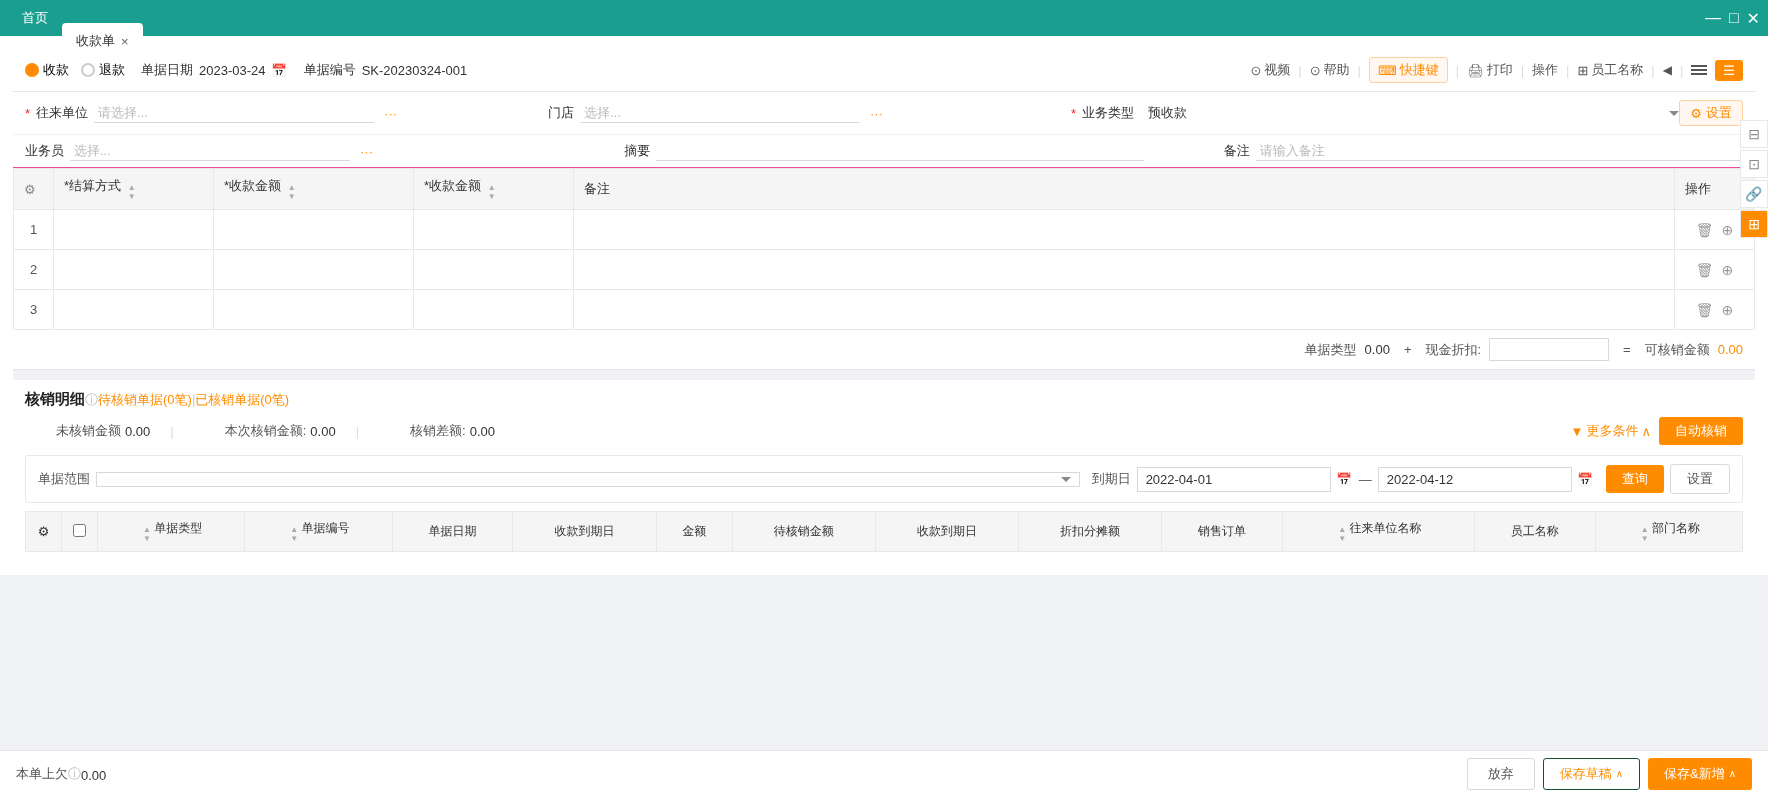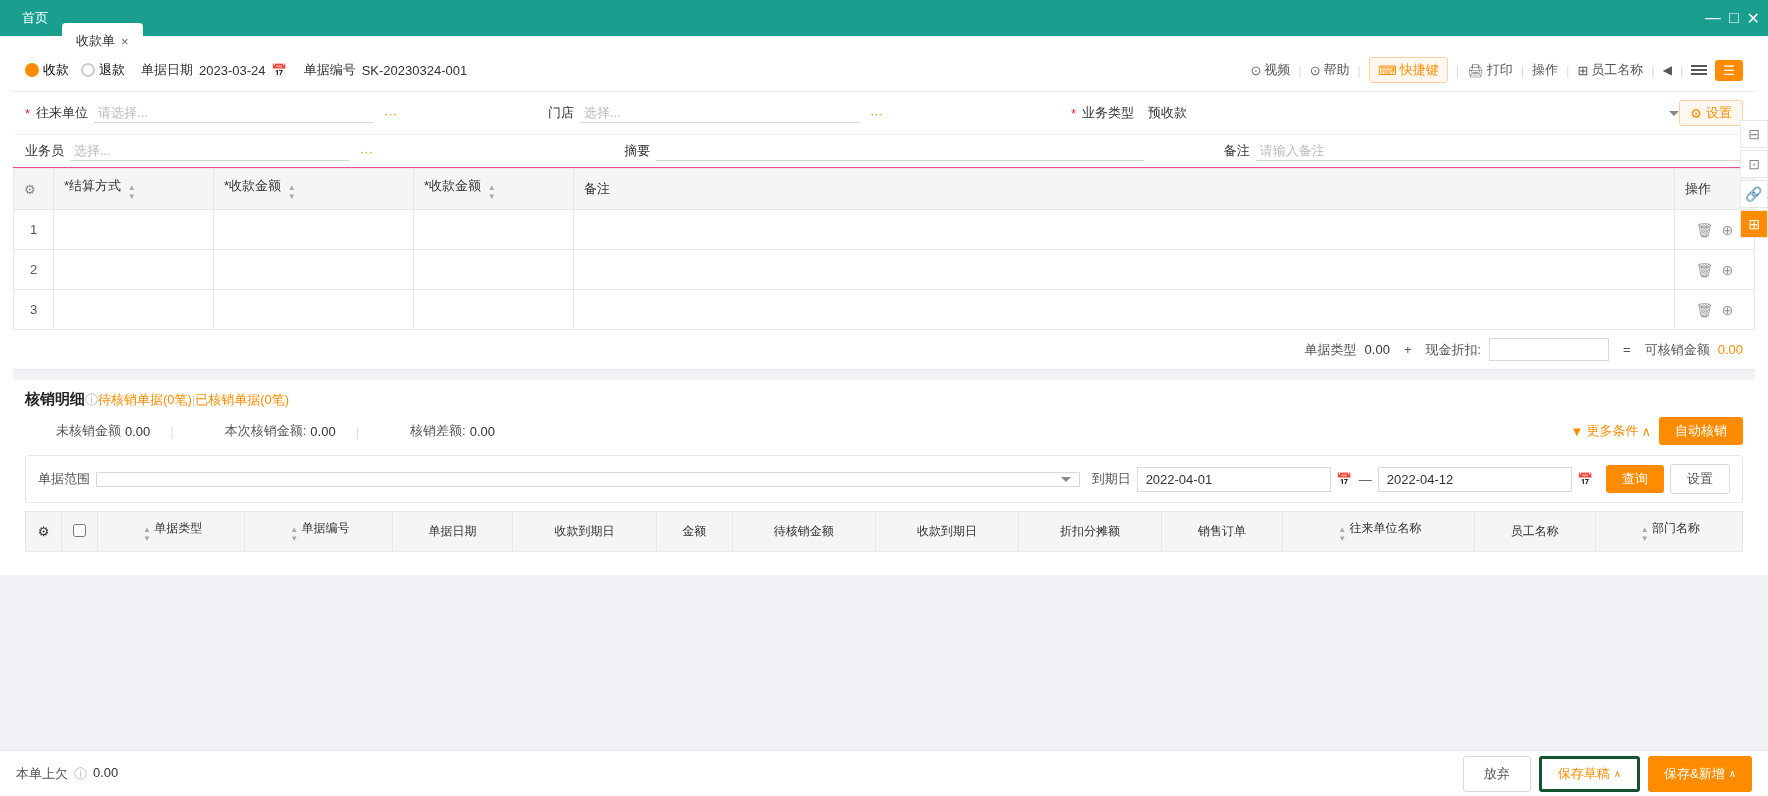--- a/index.html
+++ b/index.html
@@ -158,30 +158,30 @@
       font-weight: 500; color: #333; white-space: nowrap; font-size: 12px;
     }
     .checkbox-cell { text-align: center; }
 
     
     .footer-bar {
       position: fixed; bottom: 0; left: 0; right: 0;
       background: #fff; border-top: 1px solid #e8e8e8;
       display: flex; align-items: center; padding: 8px 16px; gap: 12px; height: 46px;
     }
-    .footer-info { display: flex; align-items: flex-start; gap: 6px; }
+    .footer-info { display: flex; align-items: flex-end; }
     .footer-label { color: #555; }
     .footer-value { color: #333; font-weight: 500; }
     .footer-actions { margin-left: auto; display: flex; gap: 8px; }
     .btn-discard {
       background: #fff; border: 1px solid #d9d9d9; color: #555; border-radius: 3px;
       padding: 6px 20px; cursor: pointer; font-size: 13px;
     }
     .btn-save-draft {
-      background: #fff; border: 3px solid #14532d; color: #ff8c00; border-radius: 3px;
+      background: #fff; border: 1px solid #14532d; color: #ff8c00; border-radius: 3px;
       padding: 6px 16px; cursor: pointer; font-size: 13px; display: flex; align-items: center; gap: 4px;
     }
     .btn-save-new {
       background: #ff8c00; border: none; color: #fff; border-radius: 3px;
       padding: 6px 16px; cursor: pointer; font-size: 13px; display: flex; align-items: center; gap: 4px;
     }
     .btn-chevron { font-size: 10px; }
 
     
     .right-float-panel {

